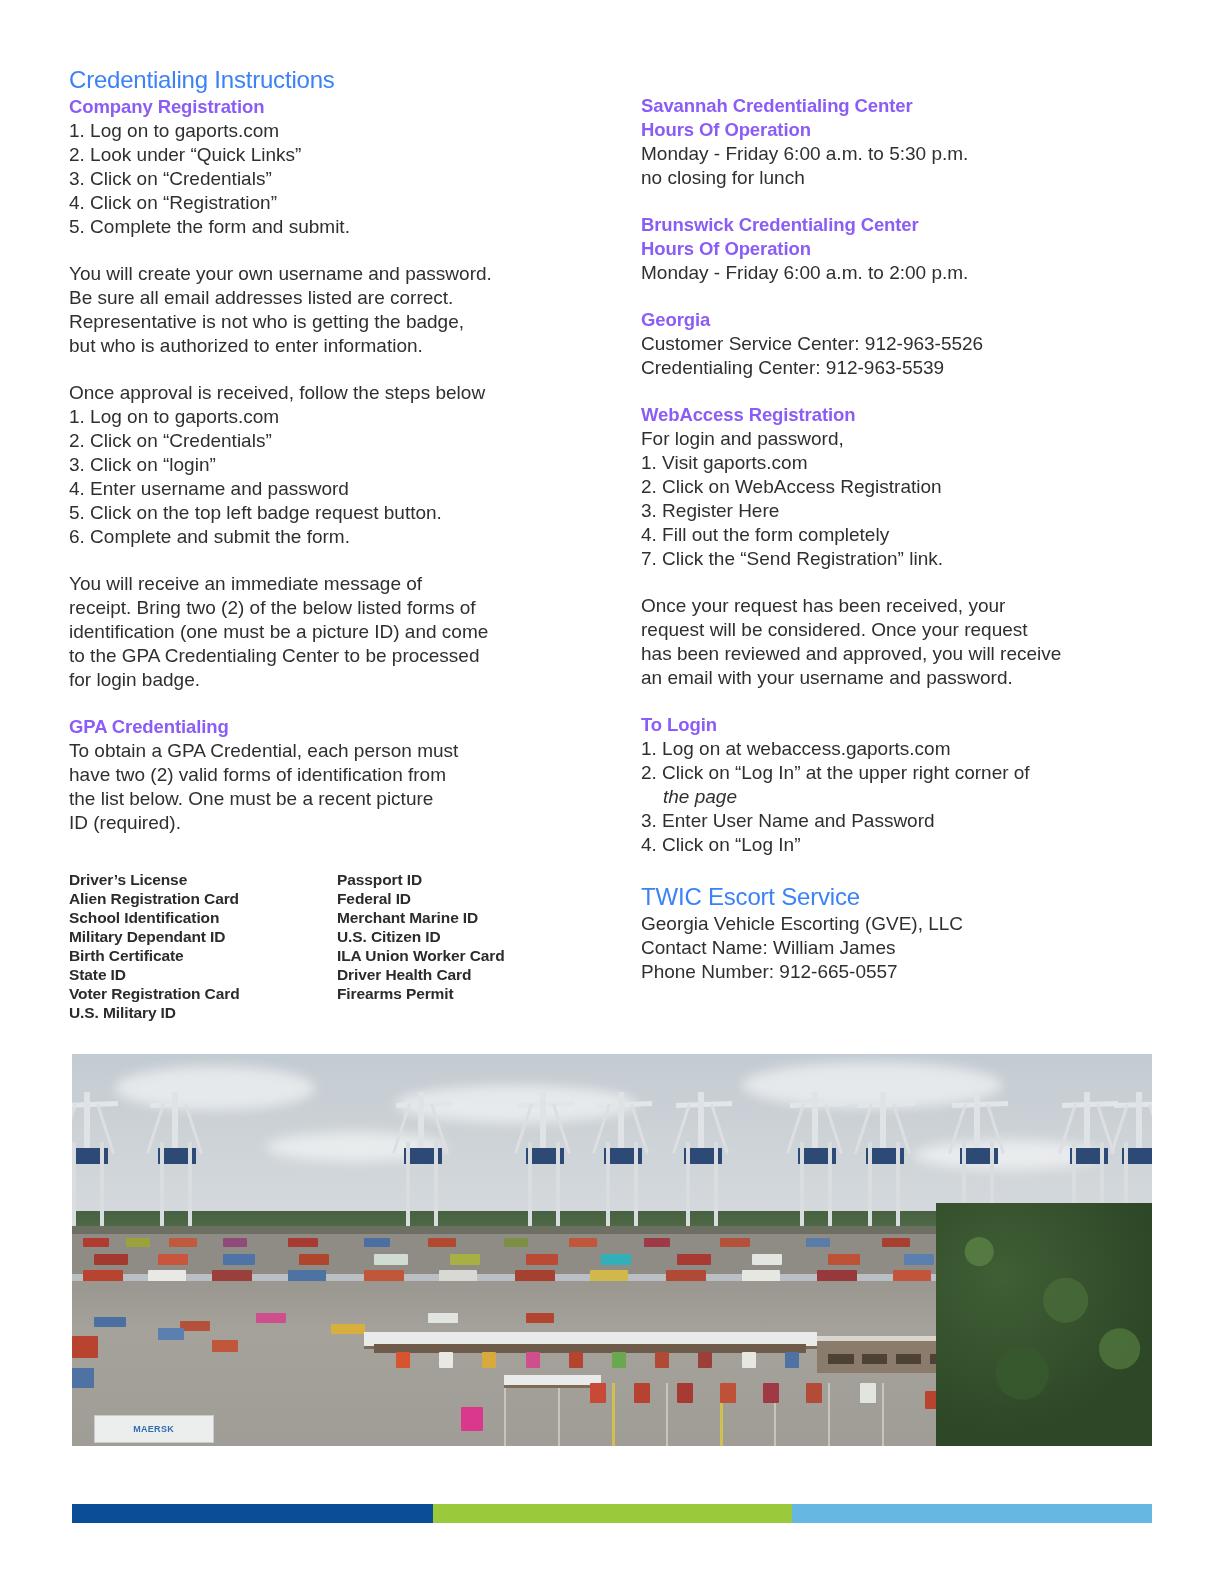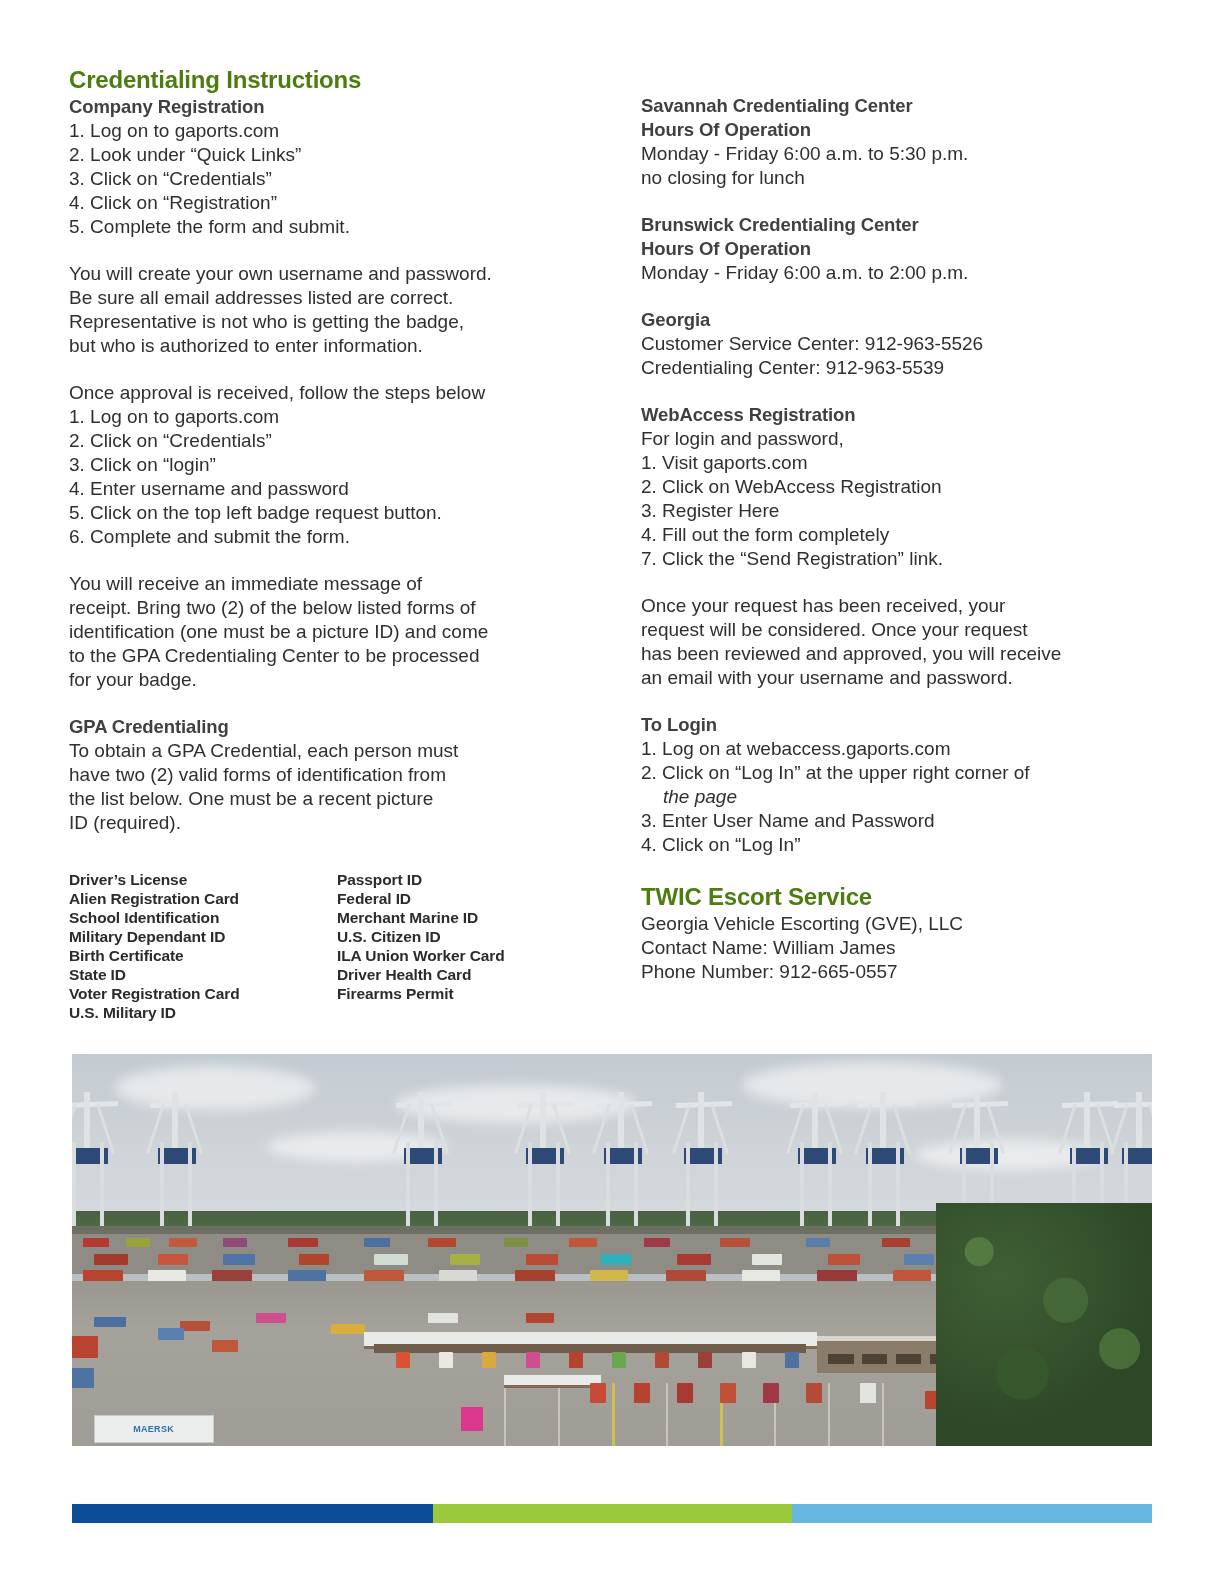--- a/index.html
+++ b/index.html
@@ -33,30 +33,30 @@
   .col-right {
     position: absolute;
     left: 641px;
     top: 94px;
     width: 510px;
   }
 
   
   .h-main {
     font-size: 24px;
-    font-weight: bold;
-    color: #4d7c0f;
+    font-weight: normal;
+    color: #3b82f6;
     letter-spacing: -0.2px;
     line-height: 28px;
     margin: 0 0 1px 0;
   }
   .h-sub {
     font-size: 18.5px;
     font-weight: bold;
-    color: #404040;
+    color: #8b5cf6;
     line-height: 24px;
     margin: 0;
     letter-spacing: -0.1px;
   }
 
   
   .body-line {
     font-size: 19px;
     line-height: 24px;
     color: #2f2f2f;
@@ -255,21 +255,21 @@
     <div class="body-line">4. Enter username and password</div>
     <div class="body-line">5. Click on the top left badge request button.</div>
     <div class="body-line">6. Complete and submit the form.</div>
 
     <div class="gap-sm"></div>
 
     <div class="body-line">You will receive an immediate message of</div>
     <div class="body-line">receipt. Bring two (2) of the below listed forms of</div>
     <div class="body-line">identification (one must be a picture ID) and come</div>
     <div class="body-line">to the GPA Credentialing Center to be processed</div>
-    <div class="body-line">for your badge.</div>
+    <div class="body-line">for login badge.</div>
 
     <div class="gap-sm"></div>
 
     <h2 class="h-sub">GPA Credentialing</h2>
     <div class="body-line">To obtain a GPA Credential, each person must</div>
     <div class="body-line">have two (2) valid forms of identification from</div>
     <div class="body-line">the list below. One must be a recent picture</div>
     <div class="body-line">ID (required).</div>
   </div>
 

